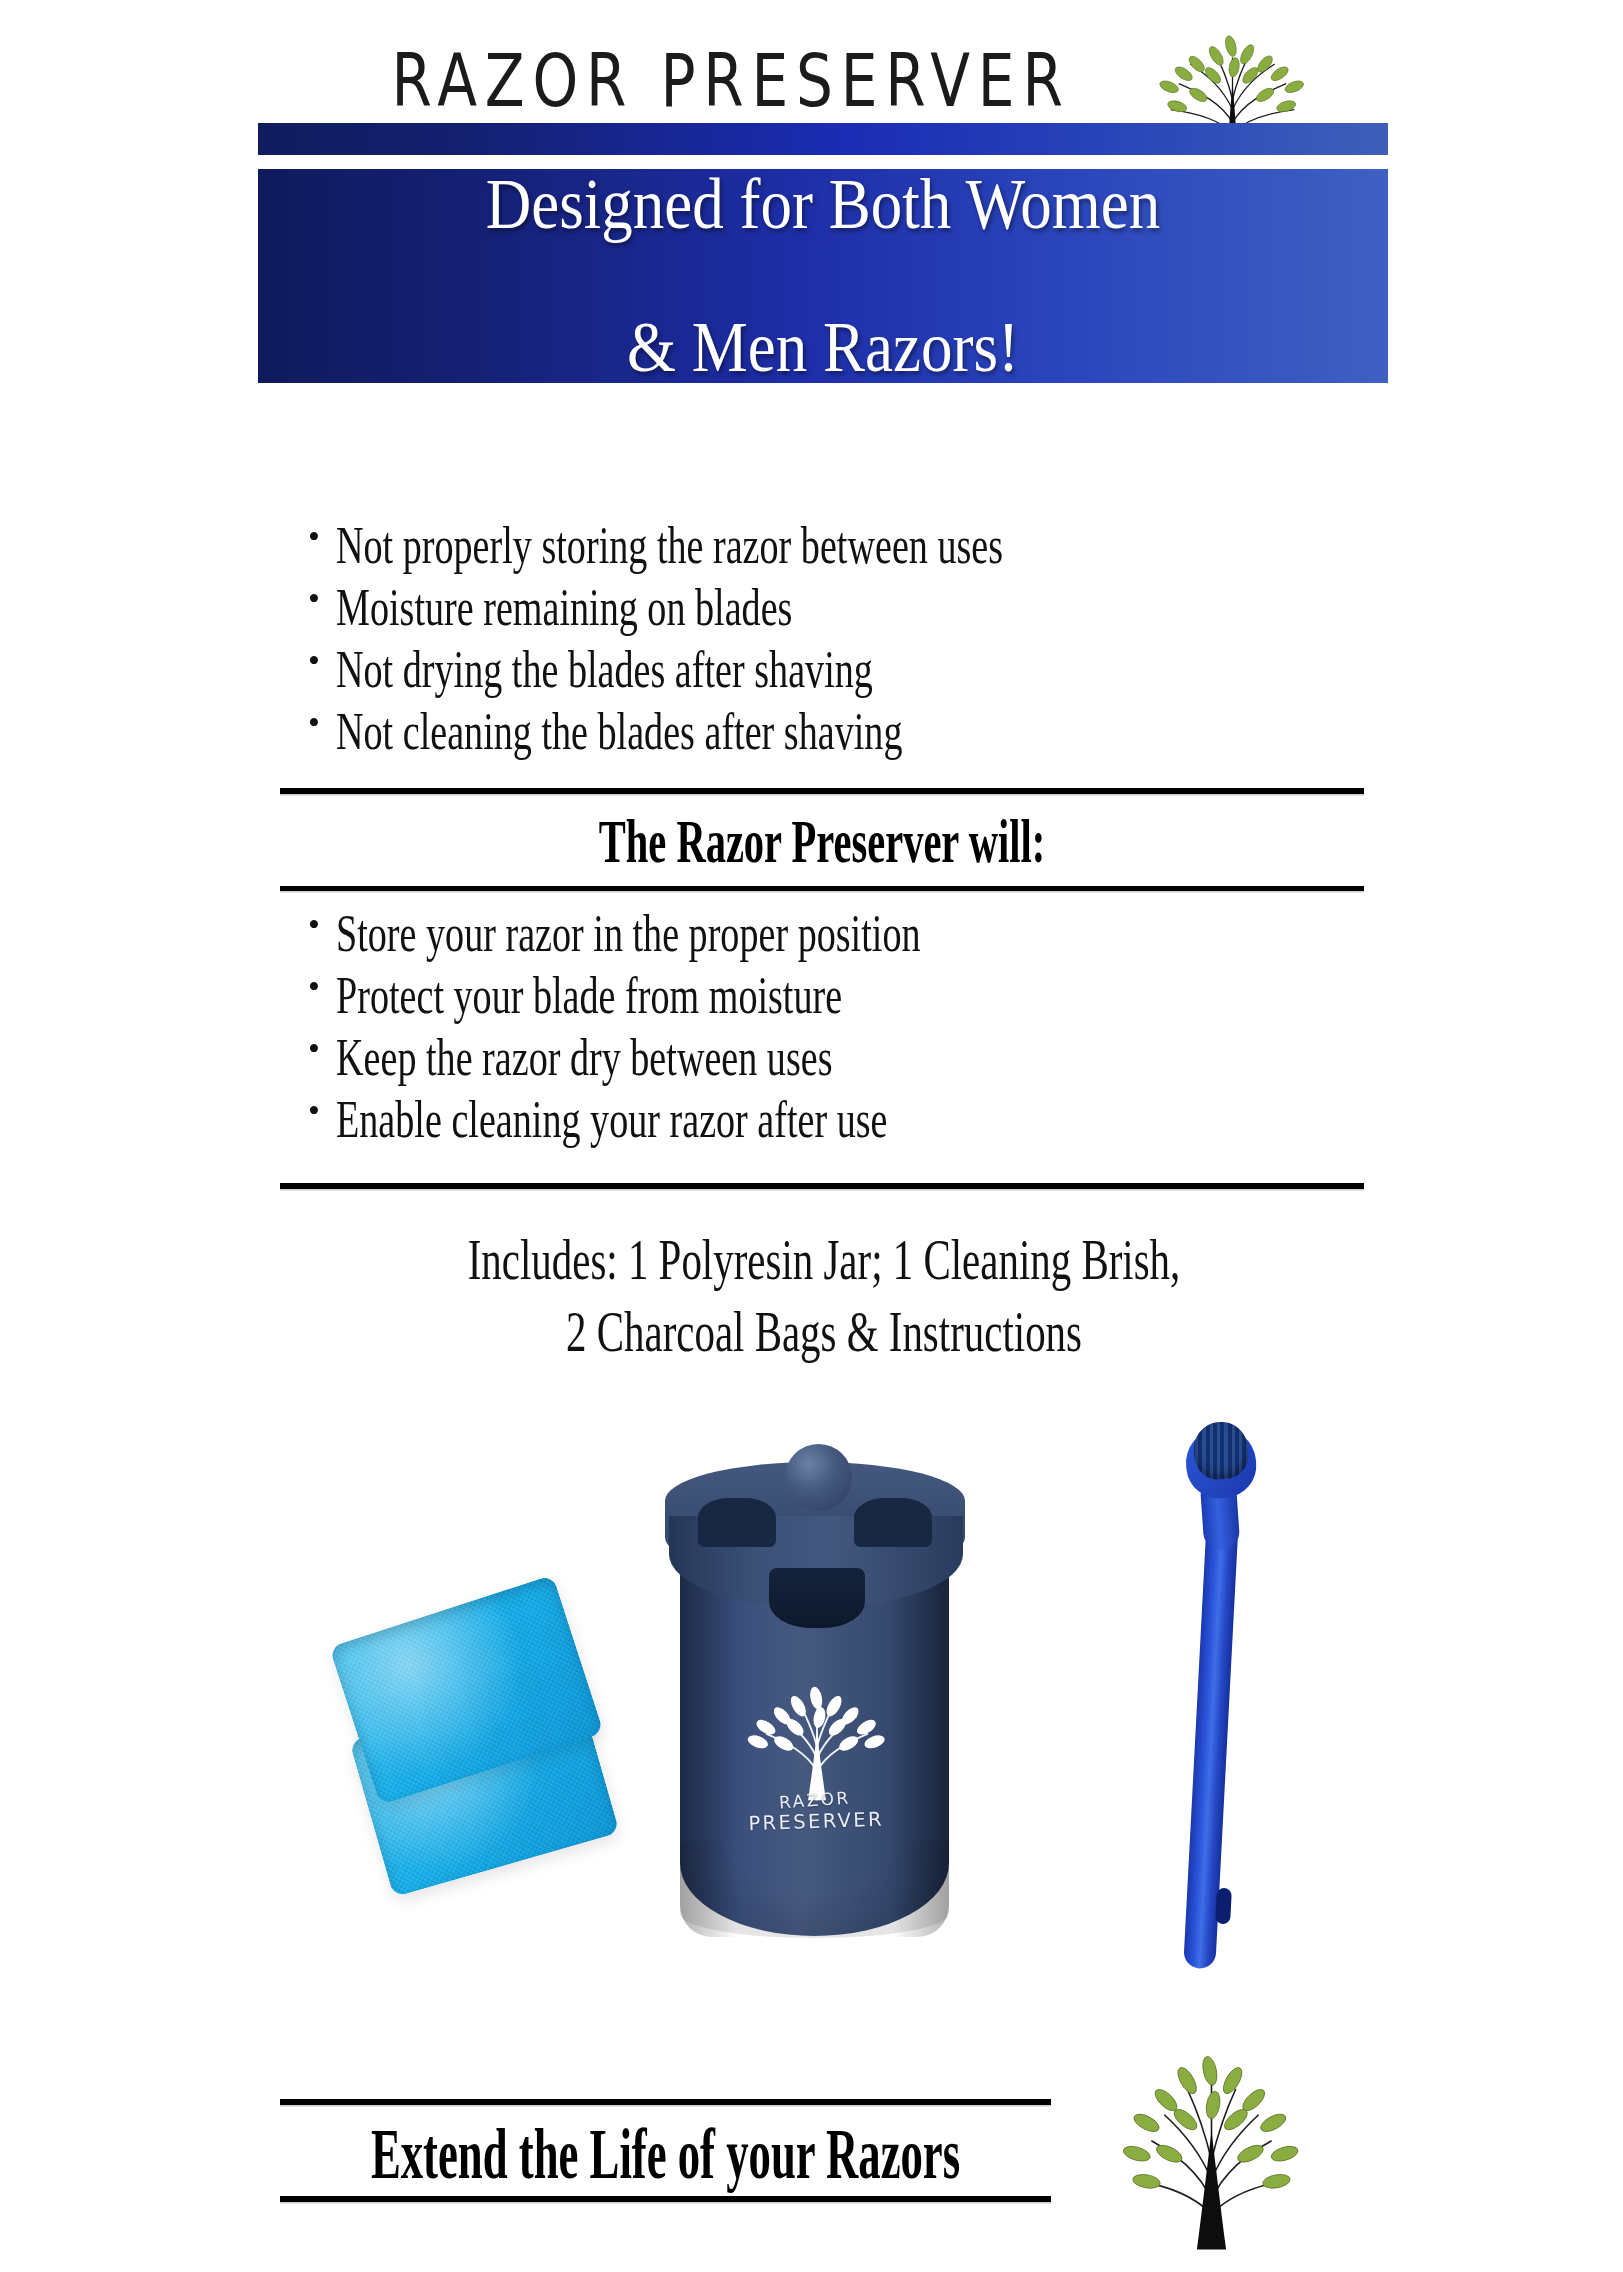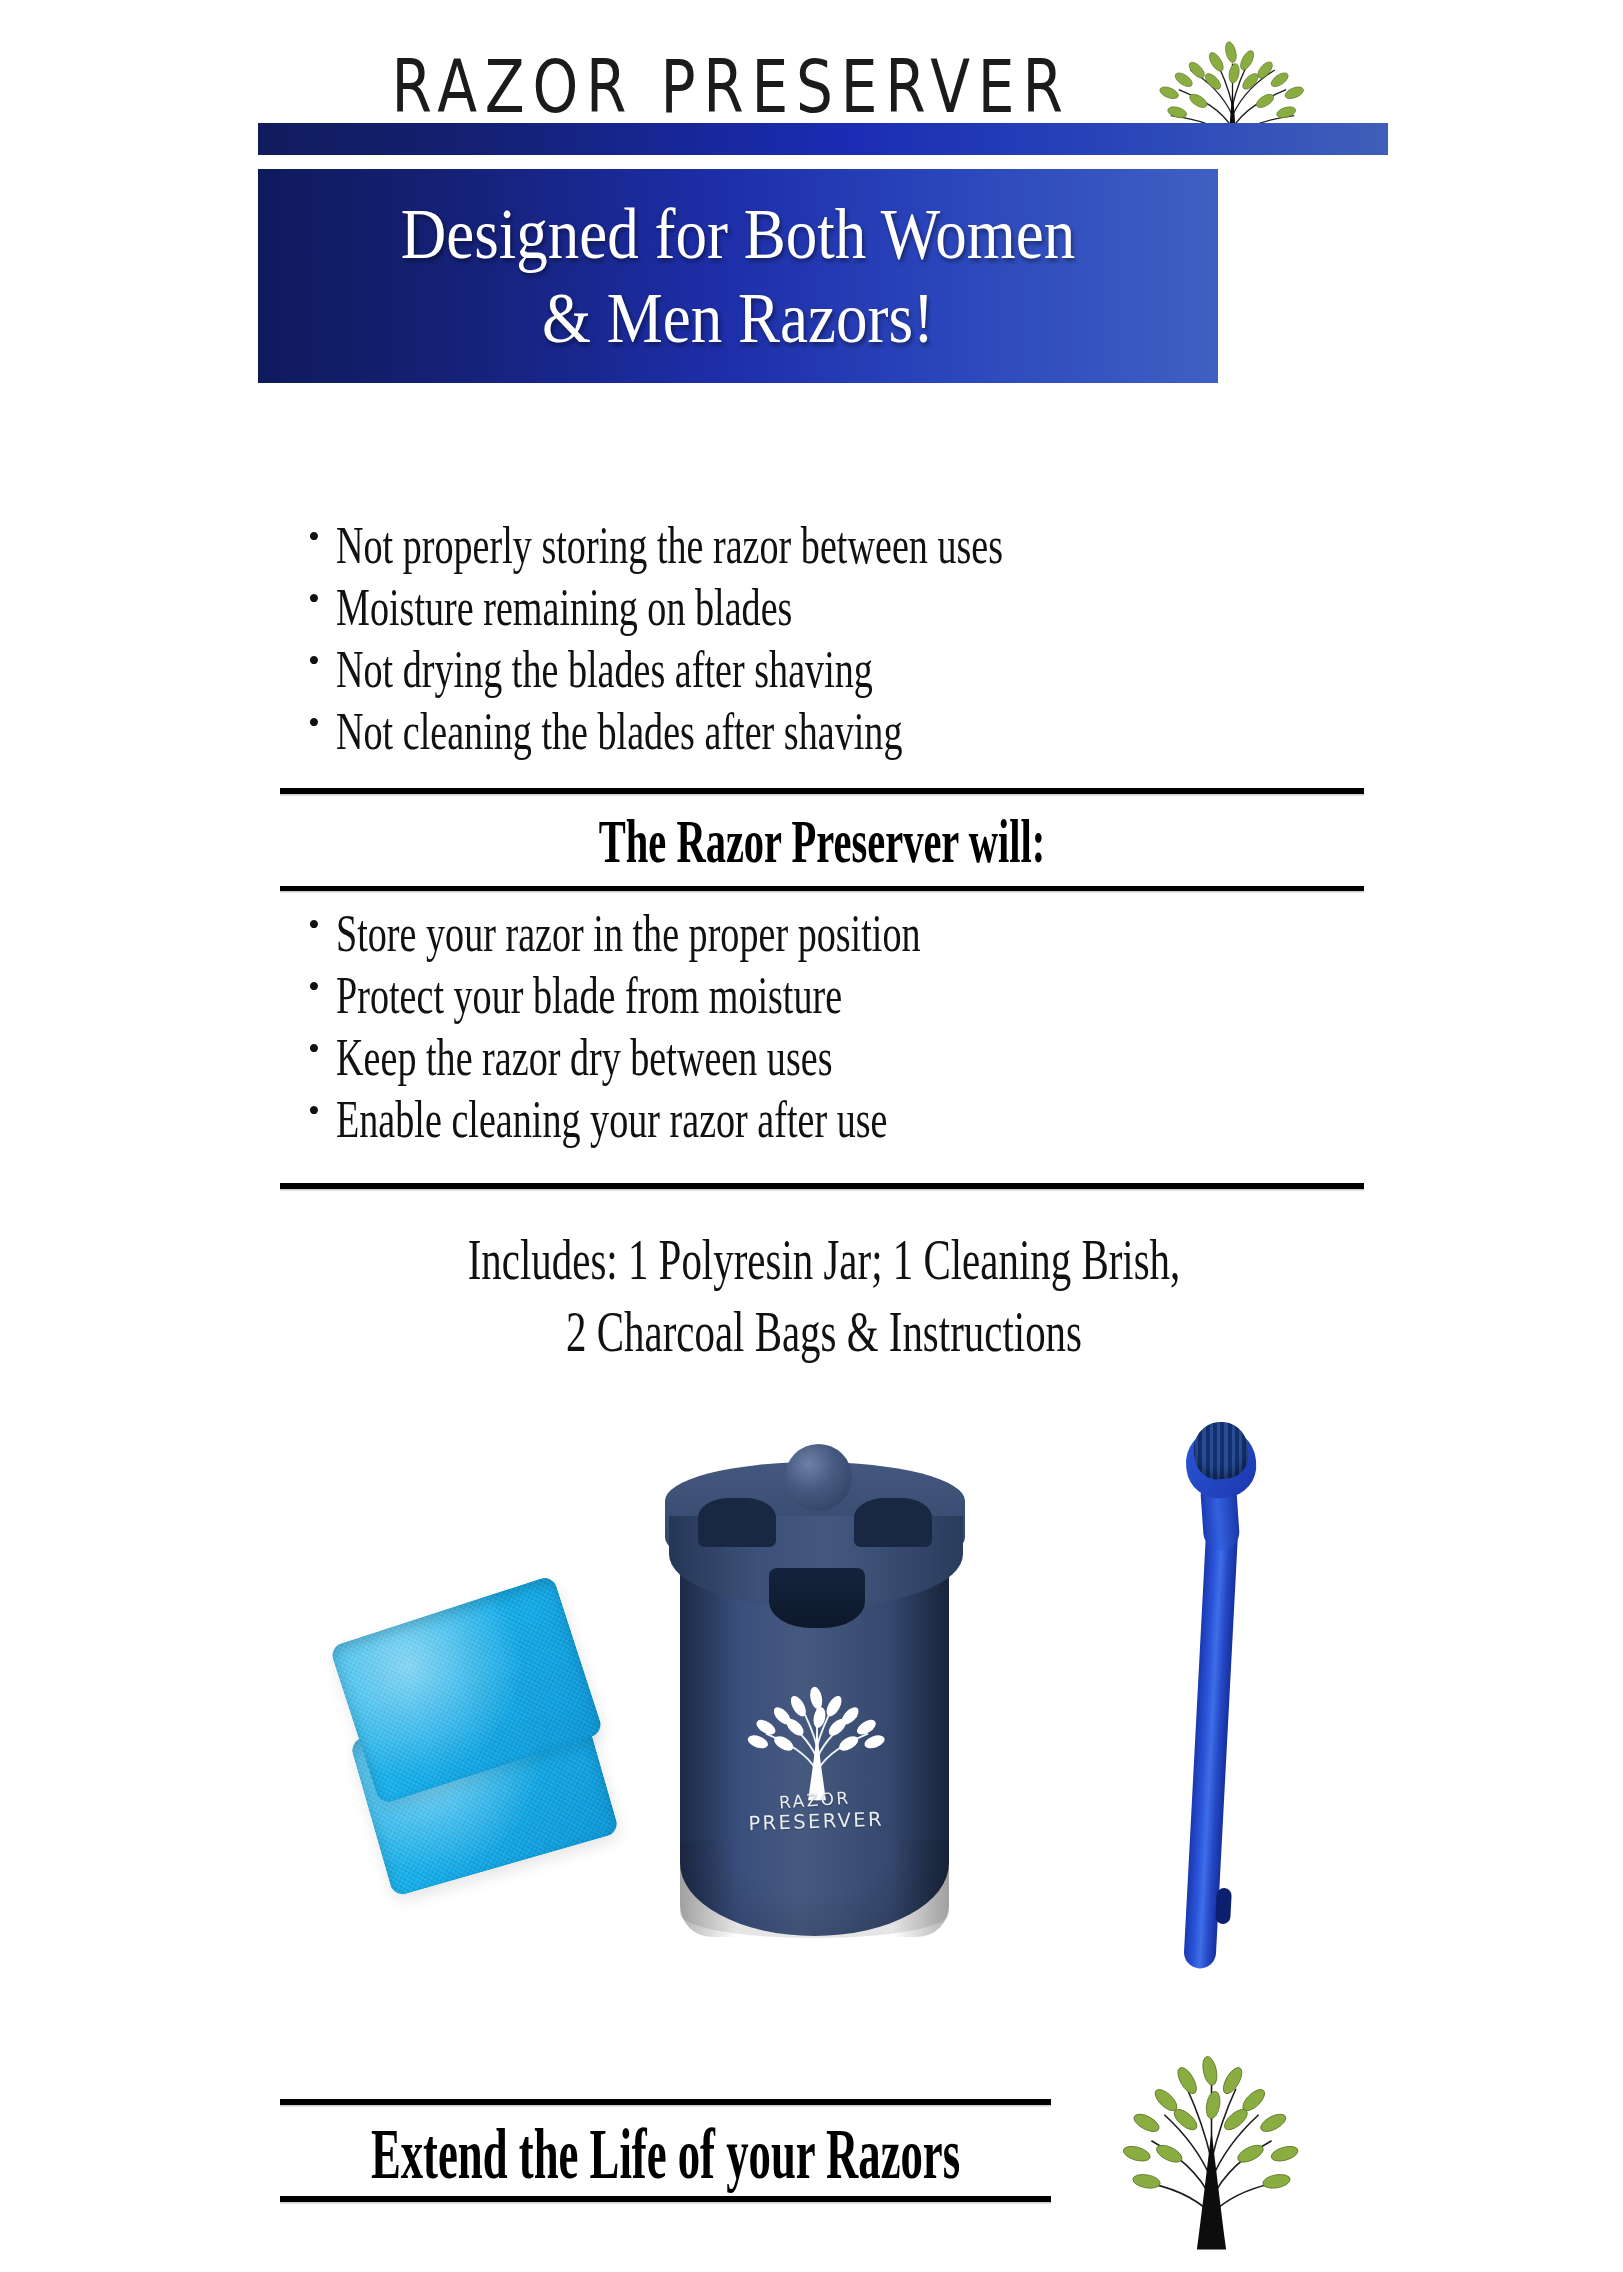--- a/index.html
+++ b/index.html
@@ -6,43 +6,43 @@
   html,body { background:#ffffff; }
   body {
     width:1623px; height:2273px;
     font-family:"Liberation Serif", serif;
     position:relative; overflow:hidden;
   }
   .page { position:relative; width:1623px; height:2273px; background:#fff; }
 
   
   .brand-row{
-    position:absolute; left:0; top:23px; width:1623px; height:97px;
+    position:absolute; left:0; top:17px; width:1623px; height:97px;
   }
   .brand-title{
     position:absolute; left:325px; top:21px; width:812px;
     text-align:center;
     font-family:"DejaVu Sans", sans-serif;
     font-size:60px; font-weight:400; letter-spacing:8px;
     color:#1b1b1b;
     transform:scaleY(1.22) scaleX(.97);
     transform-origin:center top;
   }
   .header-tree{ position:absolute; left:1143px; top:8px; width:179px; height:126px; }
 
   .rule-bar{
     position:absolute; left:258px; top:123px; width:1130px; height:32px;
     background:linear-gradient(to right,#111c5e 0%,#142070 18%,#1a2cb4 52%,#2945b9 76%,#3f5fb9 100%);
   }
 
   
   .hero{
-    position:absolute; left:258px; top:169px; width:960px; height:214px;
+    position:absolute; left:258px; top:169px; width:1130px; height:214px;
     background:linear-gradient(to right,#0f1a5c 0%,#152176 20%,#1d2ea8 48%,#2b46bc 72%,#3f60c2 100%);
-    display:flex; flex-direction:column; align-items:center; justify-content:center;
+    display:flex; flex-direction:column; align-items:center; justify-content:space-between;
   }
   .hero-line{
     color:#ffffff; font-family:"Liberation Serif", serif;
     font-size:63px; font-weight:400; line-height:1.12;
     text-shadow:1.6px 2.4px 4px rgba(0,0,0,.45);
     transform:scaleY(1.14); transform-origin:center;
     white-space:nowrap;
   }
   .hero-line.l2{ margin-top:13px; }
 

